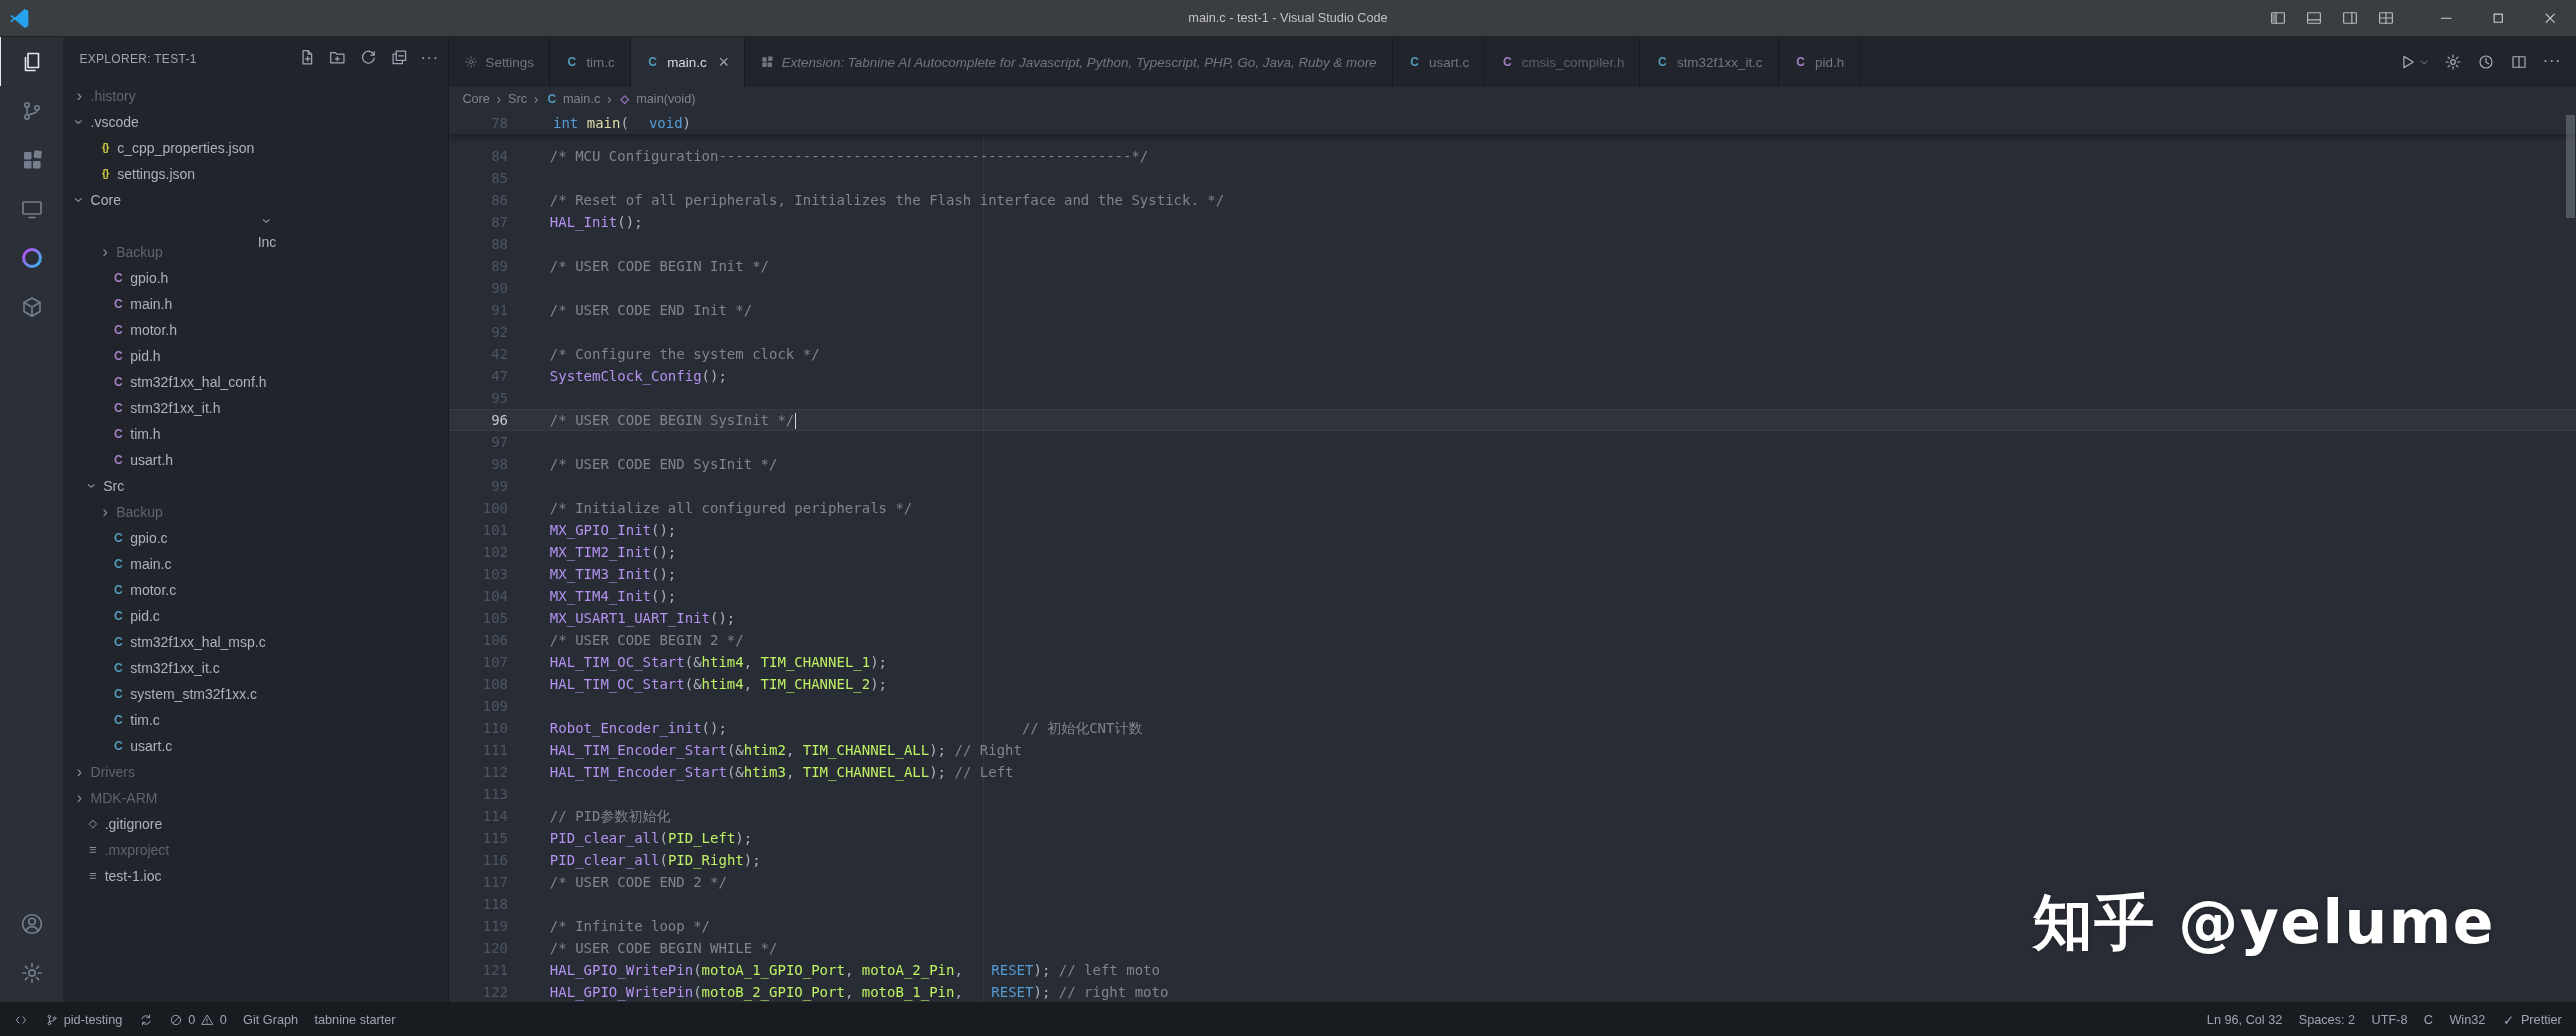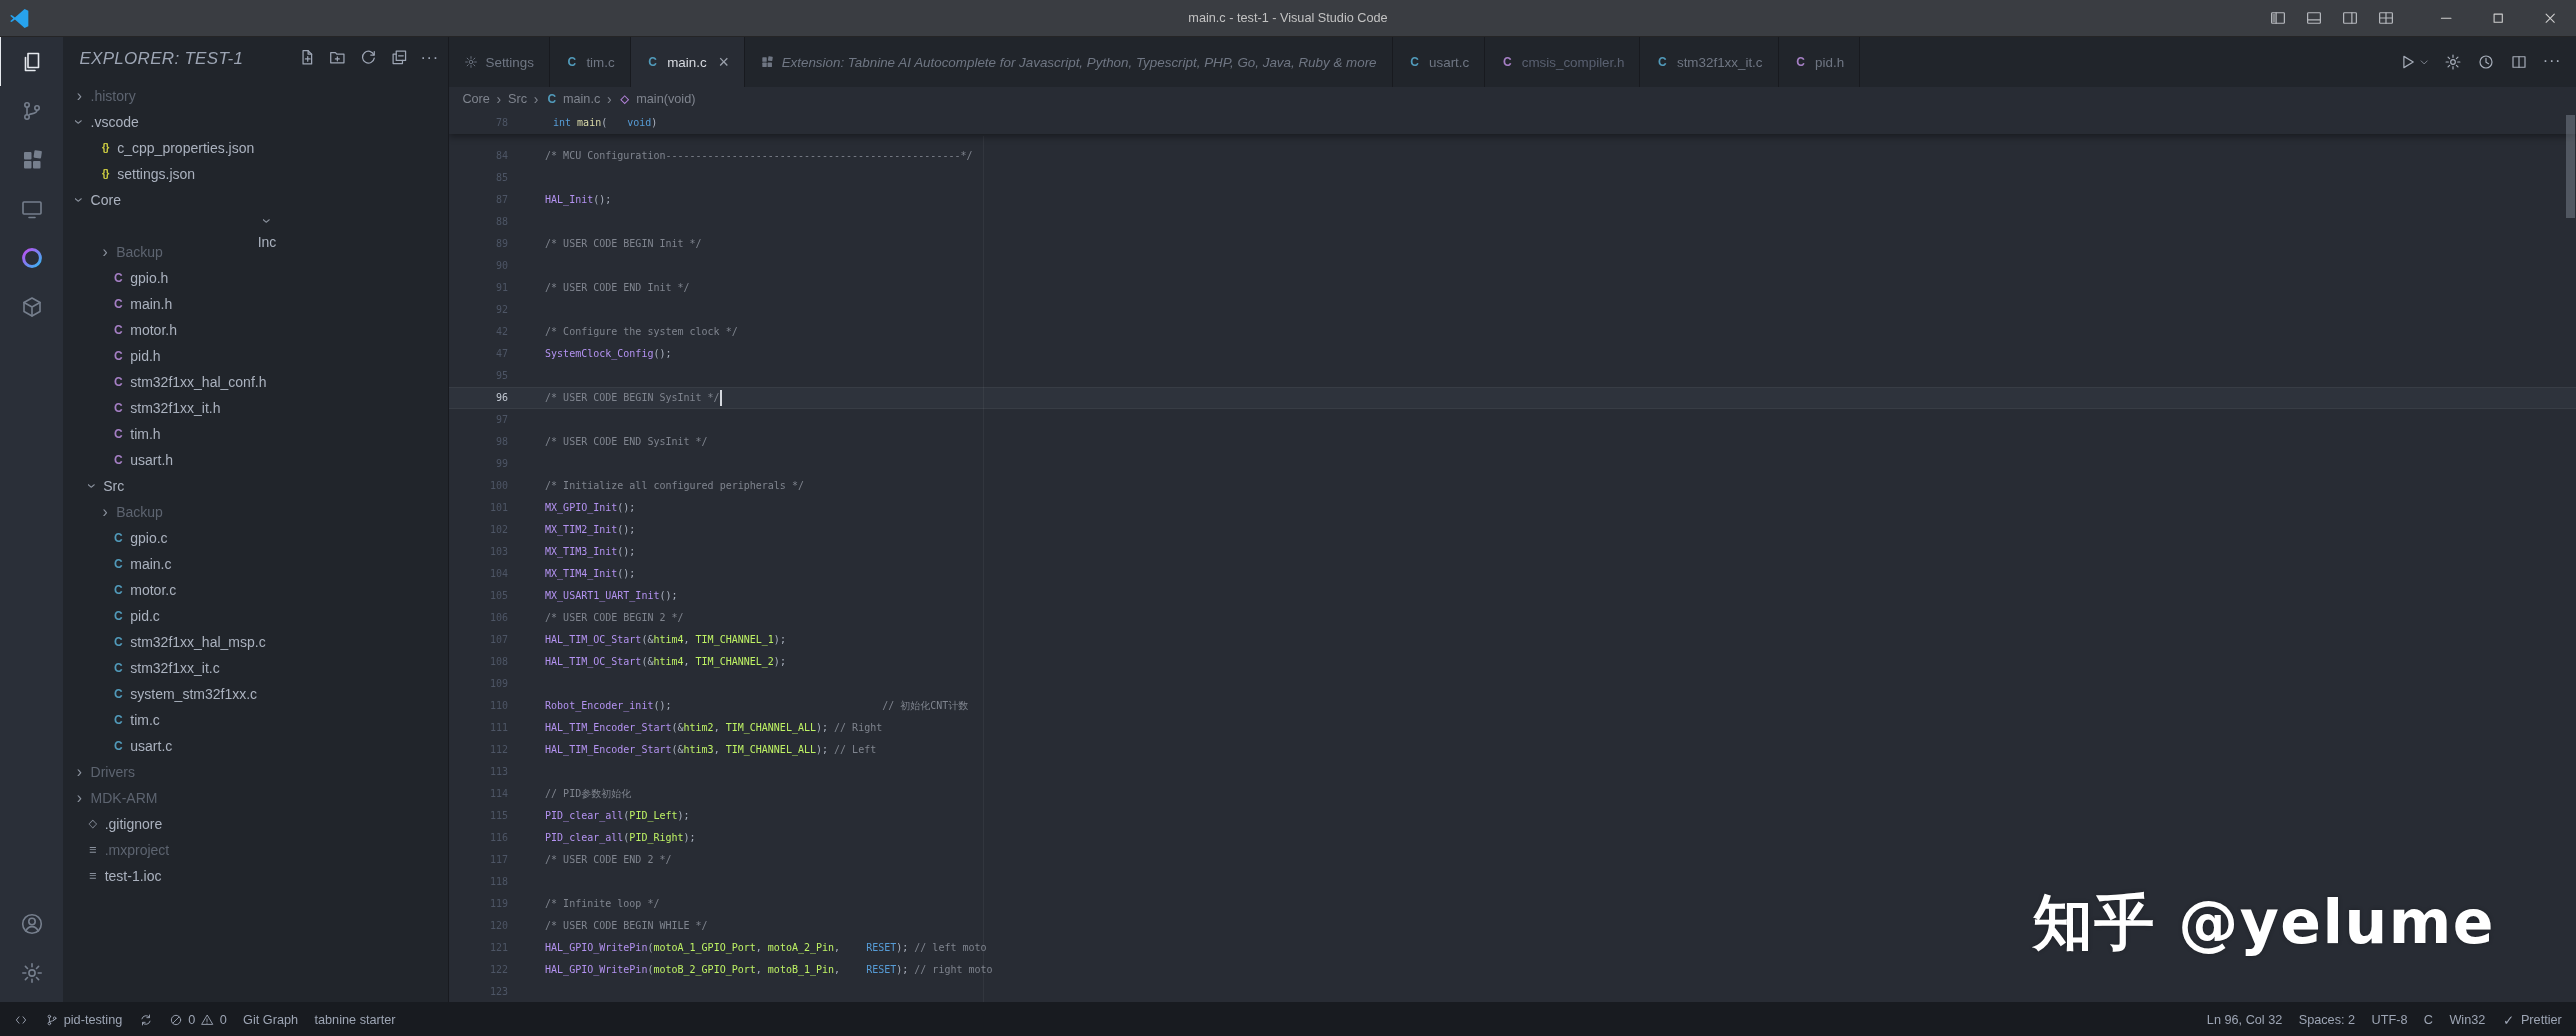--- a/index.html
+++ b/index.html
@@ -26,21 +26,21 @@
   #main{display:flex;height:965px;}
   #activitybar{width:63px;background:#2a2f38;display:flex;flex-direction:column;align-items:stretch;}
   .act-item{height:49px;display:flex;align-items:center;justify-content:center;color:#767f8d;
             border-left:1.5px solid transparent;}
   .act-item .icon{width:24px;height:24px;}
   .act-item.active{color:#e6e9ee;border-left-color:#e6e9ee;}
   #activity-bottom{margin-top:auto;margin-bottom:4.5px;}
 
   #sidebar{width:385px;background:#21252b;border-right:0.7px solid #181a1f;display:flex;flex-direction:column;}
   #explorer-header{height:43px;display:flex;align-items:center;padding:0 9px 0 16.4px;}
-  #explorer-title{font-size:17px;letter-spacing:0.3px;color:#9da5b4;flex:1;white-space:nowrap;overflow:hidden;font-style:italic;}
+  #explorer-title{font-size:12px;letter-spacing:0.3px;color:#9da5b4;flex:1;white-space:nowrap;overflow:hidden;}
   .exp-actions{display:flex;align-items:center;gap:12px;color:#9da5b4;}
   .exp-actions .icon{width:18.7px;height:18.7px;}
   #file-tree{flex:1;overflow:hidden;padding-top:3px;}
   .tree-row{display:flex;align-items:center;height:26px;font-size:14px;color:#abb2bf;gap:5.2px;white-space:nowrap;}
   .tree-row.dim .tree-label{color:#5d6470;}
   .chev{display:inline-block;width:12px;text-align:center;color:#8a919d;font-size:15.7px;line-height:1;}
   .chev.down{transform:rotate(90deg);}
   .chev-sp{width:7.5px;flex:none;}
   .fi{display:inline-block;width:13.4px;text-align:center;font-weight:700;font-size:12px;line-height:1;}
   .fi.cb{color:#519aba;}
@@ -64,21 +64,21 @@
   #editor-actions .icon{width:18px;height:18px;}
   #editor-actions .ea{display:flex;align-items:center;gap:1.5px;}
   #editor-actions .icon.small{width:10.4px;height:10.4px;}
 
   #breadcrumbs{height:24.6px;display:flex;align-items:center;gap:6.7px;padding-left:13.4px;
                font-size:12.7px;color:#7f848e;white-space:nowrap;}
   #breadcrumbs .icon{width:13.4px;height:13.4px;}
   .bsep{color:#7f848e;font-size:14px;}
 
   #code-area{flex:1;position:relative;overflow:hidden;
-             font-family:"DejaVu Sans Mono","Liberation Mono",monospace;font-size:10px;}
+             font-family:"DejaVu Sans Mono","Liberation Mono",monospace;font-size:14px;}
   #sticky-row{height:22.4px;display:flex;align-items:center;background:#282c34;position:relative;z-index:3;
               box-shadow:0 3.7px 6.7px rgba(0,0,0,.38);}
   .gutter{width:84px;flex:none;text-align:right;padding-right:25px;color:#4d5565;box-sizing:border-box;}
   .code-text{white-space:pre;}
   #code-lines{position:relative;z-index:1;padding-top:11px;}
   .code-line{display:flex;height:22px;line-height:22px;}
   .code-line.cur{background:rgba(160,175,205,.055);
                  box-shadow:inset 0 0.7px 0 rgba(255,255,255,.07),inset 0 -0.7px 0 rgba(255,255,255,.07);}
   .code-line.cur .gutter{color:#c2c8d2;}
   .tk-p{color:#abb2bf;} .tk-c{color:#7f848e;} .tk-f{color:#b392f0;}
@@ -642,20 +642,24 @@
         <div id="code-lines">
             <div class="code-line">
               <div class="gutter">84</div>
               <div class="code-text"><span class="tk-p">  </span><span class="tk-c">/* MCU Configuration-------------------------------------------------*/</span></div>
             </div>
             <div class="code-line">
               <div class="gutter">85</div>
               <div class="code-text"></div>
             </div>
             <div class="code-line">
+              <div class="gutter">86</div>
+              <div class="code-text"><span class="tk-p">  </span><span class="tk-c">/* Reset of all peripherals, Initializes the Flash interface and the Systick. */</span></div>
+            </div>
+            <div class="code-line">
               <div class="gutter">87</div>
               <div class="code-text"><span class="tk-p">  </span><span class="tk-f">HAL_Init</span><span class="tk-p">();</span></div>
             </div>
             <div class="code-line">
               <div class="gutter">88</div>
               <div class="code-text"></div>
             </div>
             <div class="code-line">
               <div class="gutter">89</div>
               <div class="code-text"><span class="tk-p">  </span><span class="tk-c">/* USER CODE BEGIN Init */</span></div>

